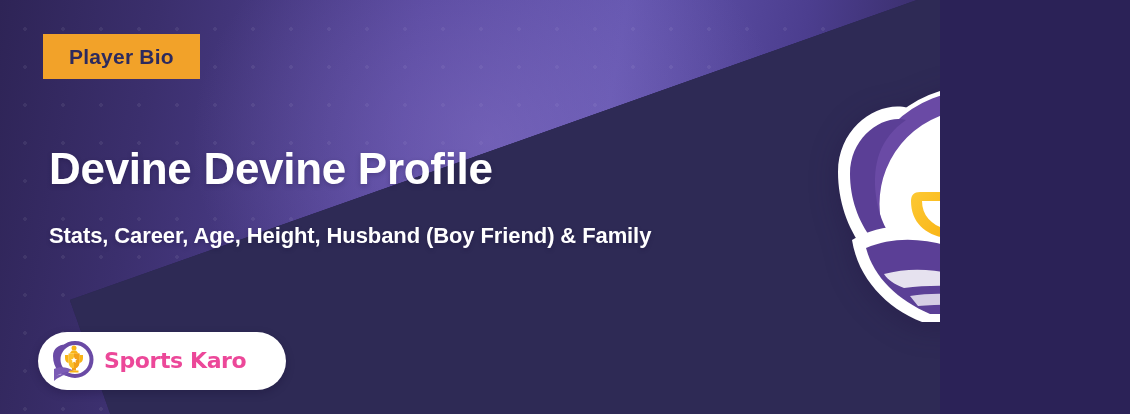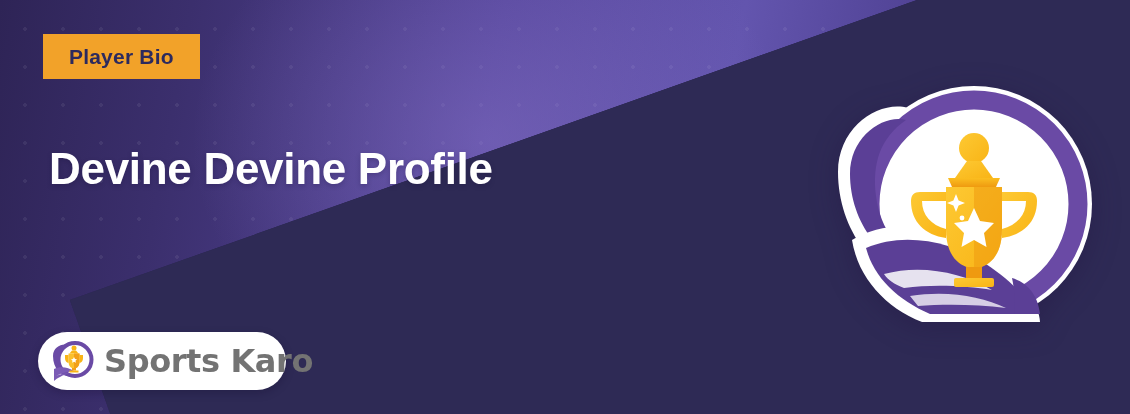--- a/index.html
+++ b/index.html
@@ -2,21 +2,21 @@
 <html><head>
 <meta charset="utf-8">
 <style>
   html,body{margin:0;padding:0;}
   body{
     width:1130px;height:414px;overflow:hidden;
     font-family:"Liberation Sans",sans-serif;
     background:#2b2257;
   }
   .banner{
-    position:relative;width:1130px;height:414px;overflow:hidden;
+    position:relative;width:940px;height:414px;overflow:hidden;
     background:#5a4a9f;
   }
   
   .bg-base{
     position:absolute;inset:0;
     background:linear-gradient(100deg,#2e2456 0%,#3b2f6d 16%,#55459b 42%,#6355ae 62%,#4c3e8f 80%,#352a63 95%,#2c2356 100%);
   }
   
   .bg-dots{
     position:absolute;inset:0;opacity:.13;
@@ -72,21 +72,21 @@
 
   
   .logo-pill{
     position:absolute;left:38px;top:332px;
     width:238px;height:58px;background:#ffffff;border-radius:29px;
     display:flex;align-items:center;gap:6px;padding-left:10px;
     box-shadow:0 3px 9px rgba(15,8,40,.25);
   }
   .logo-mark{width:50px;height:50px;flex:0 0 50px;}
   .logo-text{
-    color:#737373;font-size:32px;font-weight:bold;
+    color:#ec4899;font-size:22px;font-weight:bold;
     letter-spacing:-.4px;line-height:1;white-space:nowrap;
     font-family:"DejaVu Sans",sans-serif;
   }
 
   
   .emblem{
     position:absolute;left:826px;top:82px;width:268px;height:268px;
     filter:drop-shadow(0 6px 14px rgba(30,15,60,.32));
   }
 </style>
@@ -101,20 +101,21 @@
 
   <div class="wedge-navy">
     <i></i>
     <i class="wedge-orange1"></i>
     <i class="wedge-orange2"></i>
   </div>
 
   <div class="badge">Player Bio</div>
 
   <div class="title">Devine Devine Profile</div>
+  <div class="subtitle">Stats, Career, Age, Height, Husband (Boy Friend) &amp; Family</div>
 
   <div class="logo-pill">
     <span class="logo-mark">
       <svg viewBox="0 0 100 100" width="50" height="50" aria-hidden="true">
         <circle cx="54" cy="47" r="33" fill="none" stroke="#6a4aa5" stroke-width="8"></circle>
         <path d="M10 40 C10 22 28 14 40 18 C26 26 22 40 24 54 C26 68 36 78 50 80 C30 84 10 68 10 40 Z" fill="#6a4aa5"></path>
         <path d="M12 66 C24 60 40 62 52 70 C40 72 26 74 16 80 C24 76 34 74 44 74 C30 78 18 84 12 90 Z" fill="#7b5bb5"></path>
         <path d="M47 24 a5 5 0 1 1 10 0 a5 5 0 1 1 -10 0" fill="#f9b416"></path>
         <path d="M48 29 h8 l5 6 H43 Z" fill="#f9b416"></path>
         <path d="M41 35 h22 v16 c0 9 -5 14 -11 14 s-11 -5 -11 -14 Z" fill="#fbc02d"></path>

